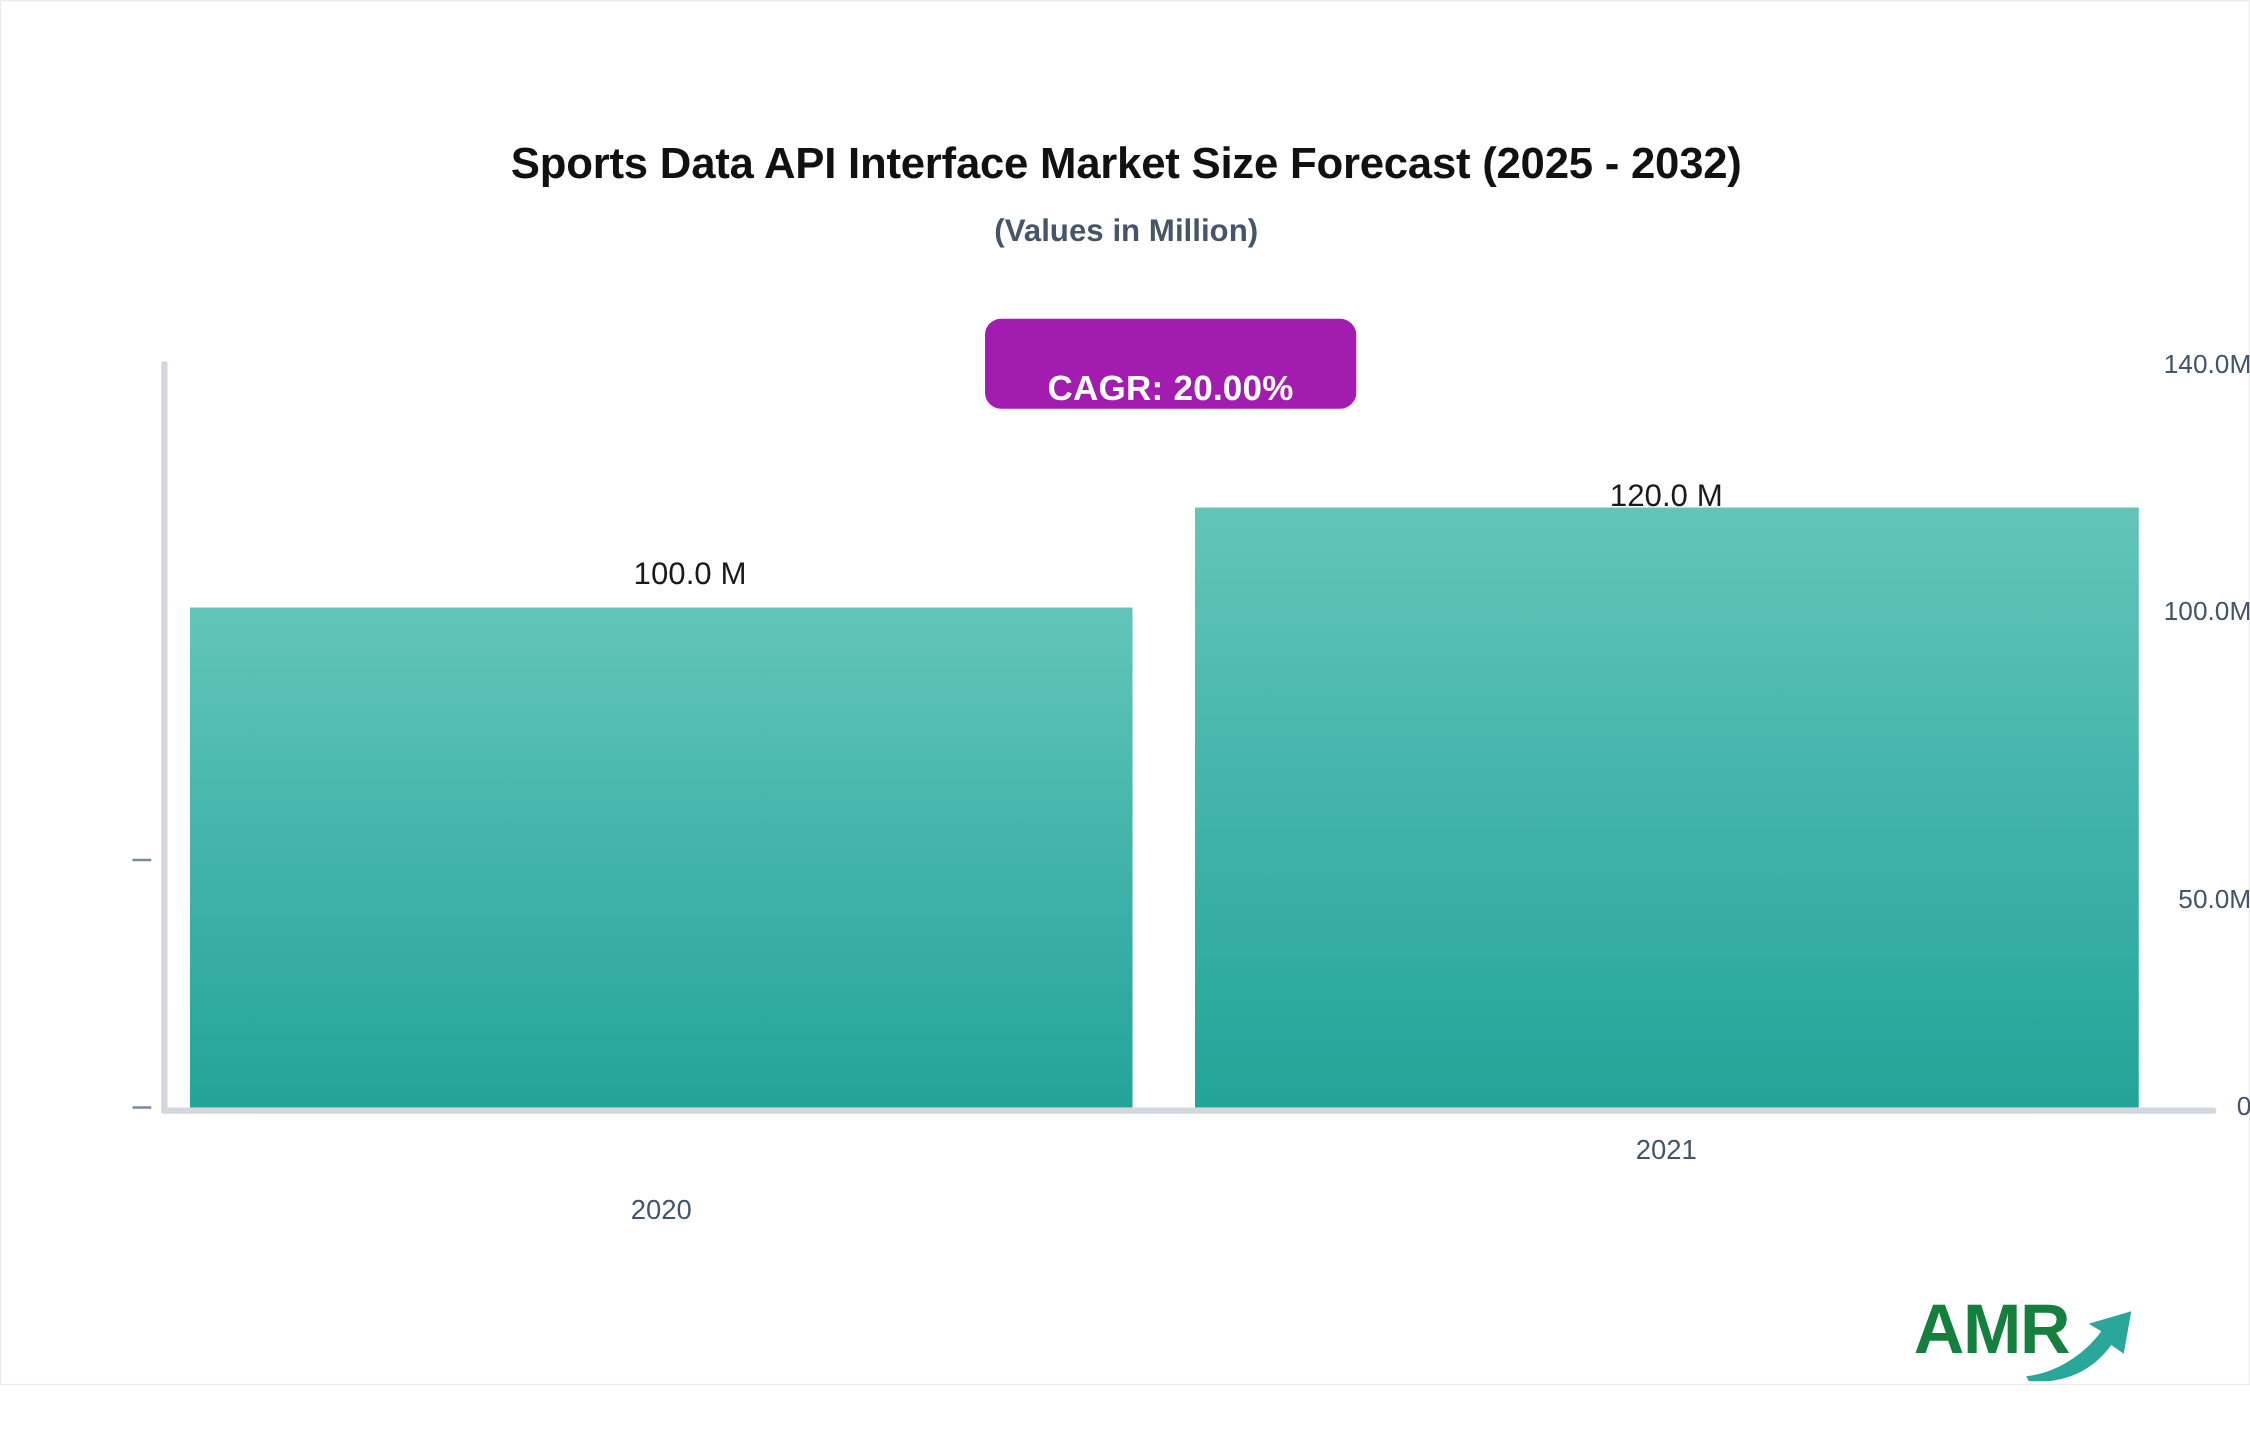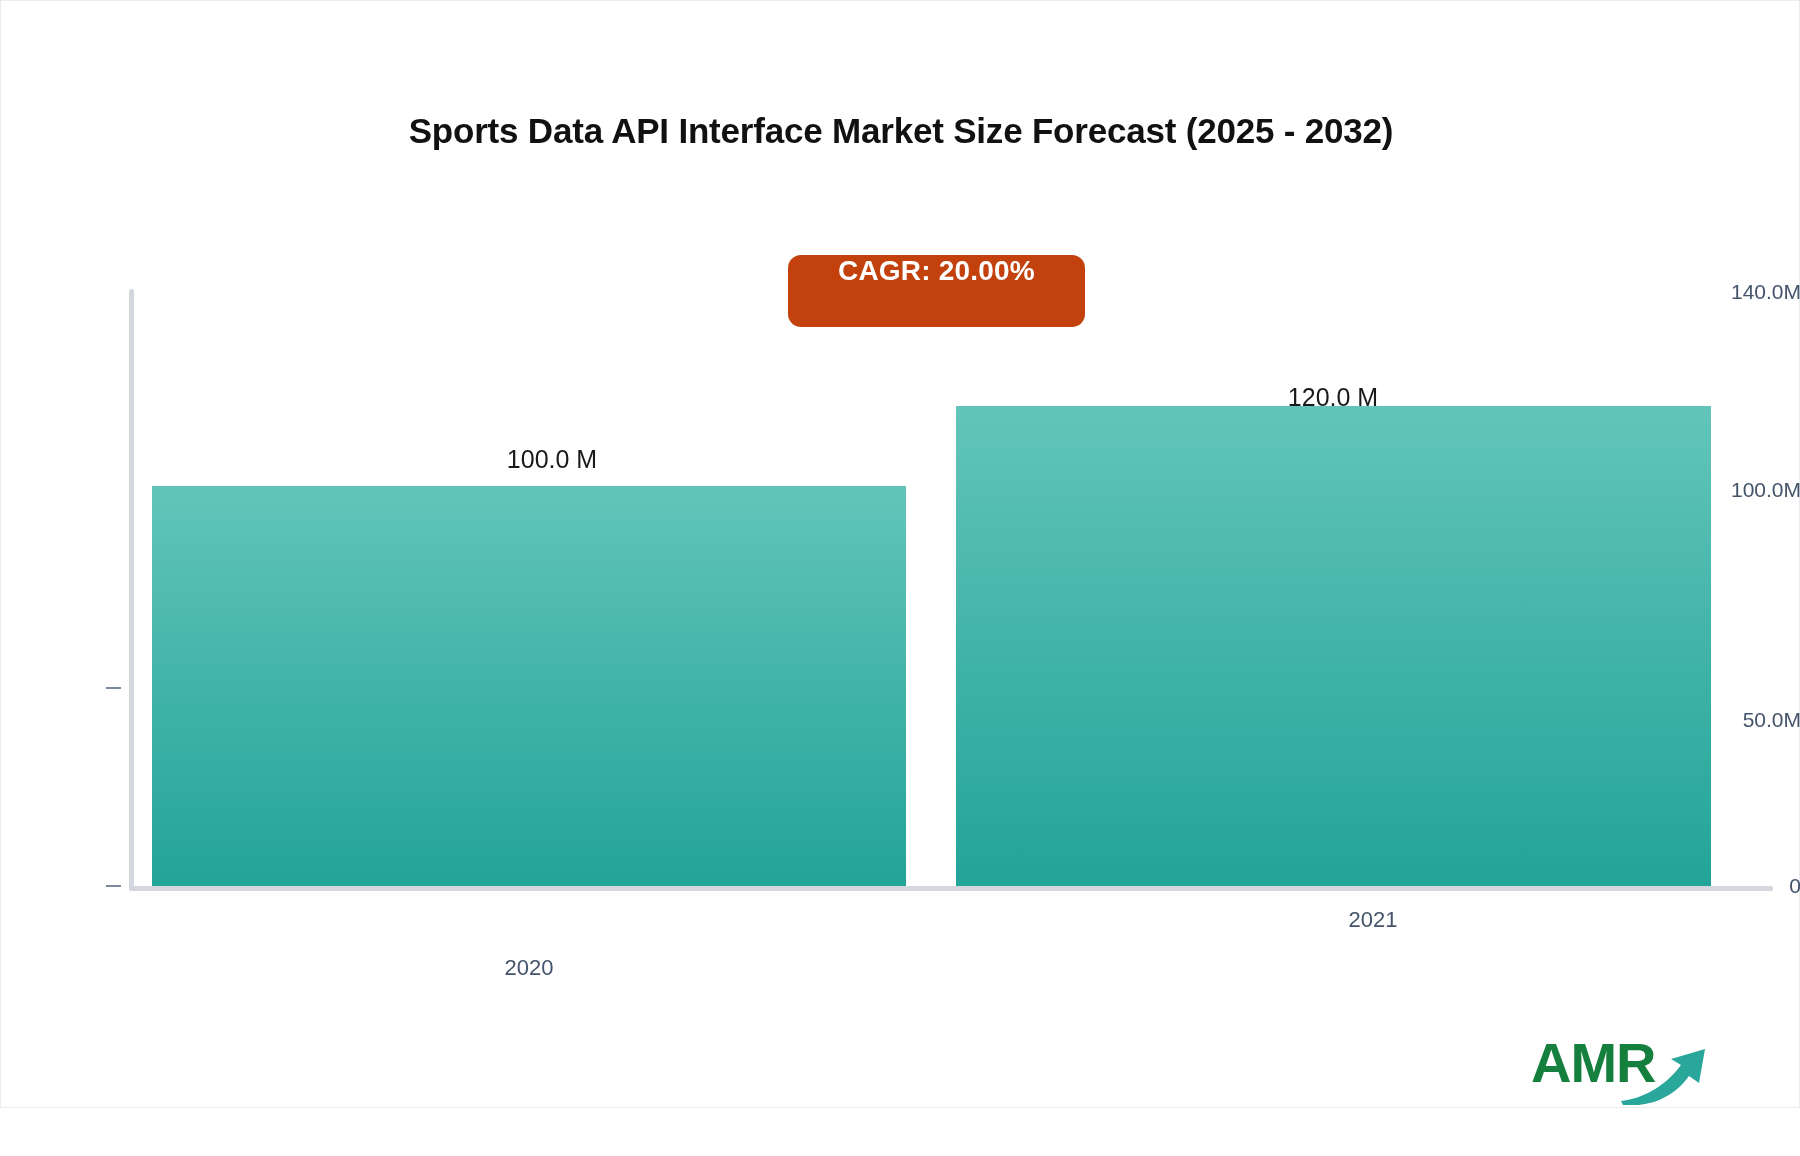--- a/index.html
+++ b/index.html
@@ -49,23 +49,23 @@
   }
 
   
   #cagr-badge {
     position: absolute;
     left: 787px;
     top: 254px;
     width: 297px;
     height: 72px;
     border-radius: 13px;
-    background: #c2410c;
+    background: #a21caf;
     display: flex;
-    align-items: flex-start;
+    align-items: flex-end;
     justify-content: center;
     box-sizing: border-box;
   }
   #cagr-badge .cagr-text {
     font-size: 28px;
     font-weight: bold;
     color: #ffffff;
     letter-spacing: 0.2px;
     white-space: nowrap;
   }
@@ -160,20 +160,21 @@
     top: 12px;
   }
 </style>
 </head>
 <body>
 
 <div id="canvas">
 
   <div id="chart-title">Sports Data API Interface Market Size Forecast (2025 - 2032)</div>
 
+  <div id="chart-subtitle">(Values in Million)</div>
 
   <div id="cagr-badge">
     <span class="cagr-text">CAGR: 20.00%</span>
   </div>
 
   <div id="plot-area">
 
     <div class="y-axis-line"></div>
     <div class="x-axis-line"></div>
 
@@ -186,21 +187,21 @@
 
     <div class="y-tick-label" style="top:885px; width:96px;">0</div>
     <div class="y-tick-dash" style="left:105px; top:885px;"></div>
 
     <div class="bar" style="left:151px; top:485px; width:754px; height:400px;"></div>
     <div class="bar-value" style="left:528px; top:444px;margin-left:23px;">100.0 M</div>
     <div class="x-tick-label" style="left:528px; top:906px;margin-top:48px;">2020</div>
 
     <div class="bar" style="left:955px; top:405px; width:755px; height:480px;"></div>
     <div class="bar-value" style="left:1332px; top:382px;">120.0 M</div>
-    <div class="x-tick-label" style="left:1332px; top:906px;margin-left:40px;">2021</div>
+    <div class="x-tick-label" style="left:1332px; top:906px;">2021</div>
 
   </div>
 
   <div id="amr-logo">
     <span class="amr-text">AMR</span>
     <span class="amr-arrow">
       <svg width="92" height="62" viewBox="0 0 92 62">
         <path d="M2 58 C 22 56, 46 44, 62 22 L 52 16 L 86 6 L 80 40 L 70 33 C 52 58, 26 64, 4 62 Z" fill="#2aa79b"></path>
       </svg>
     </span>

